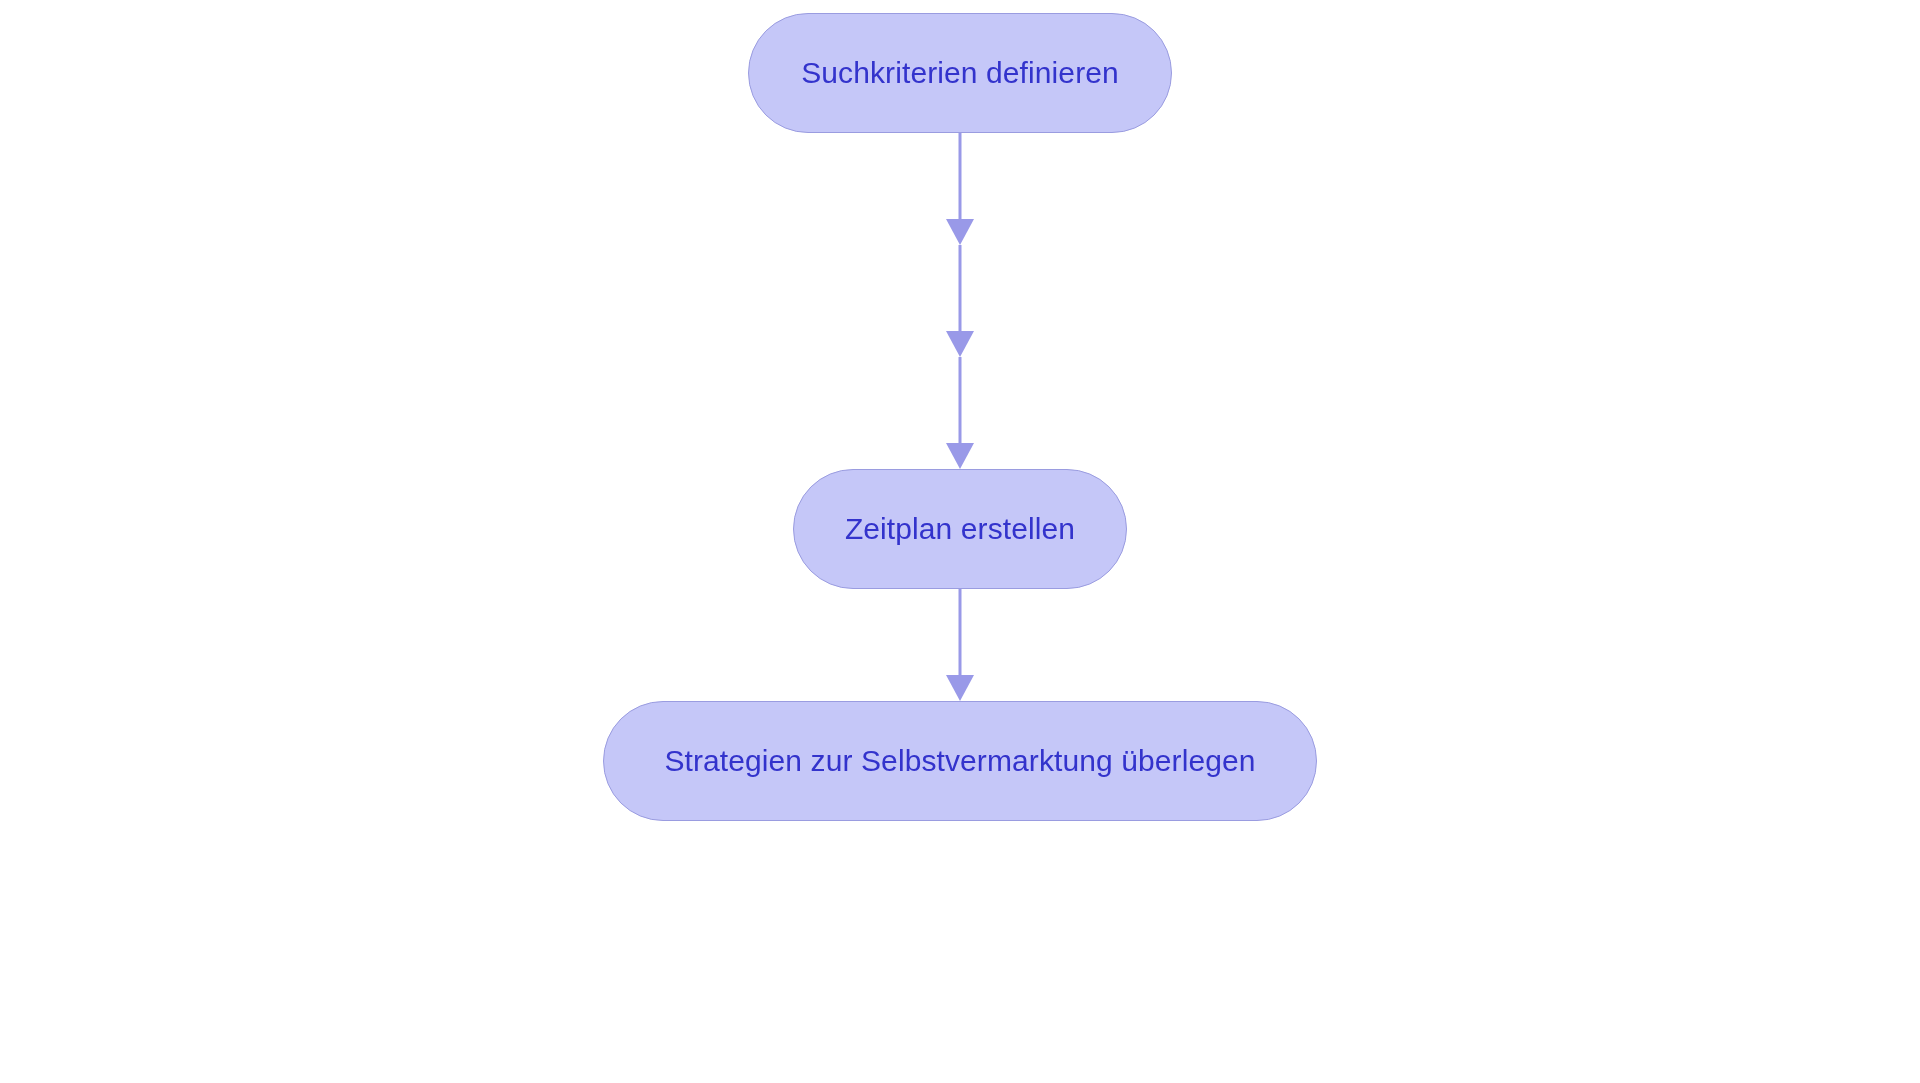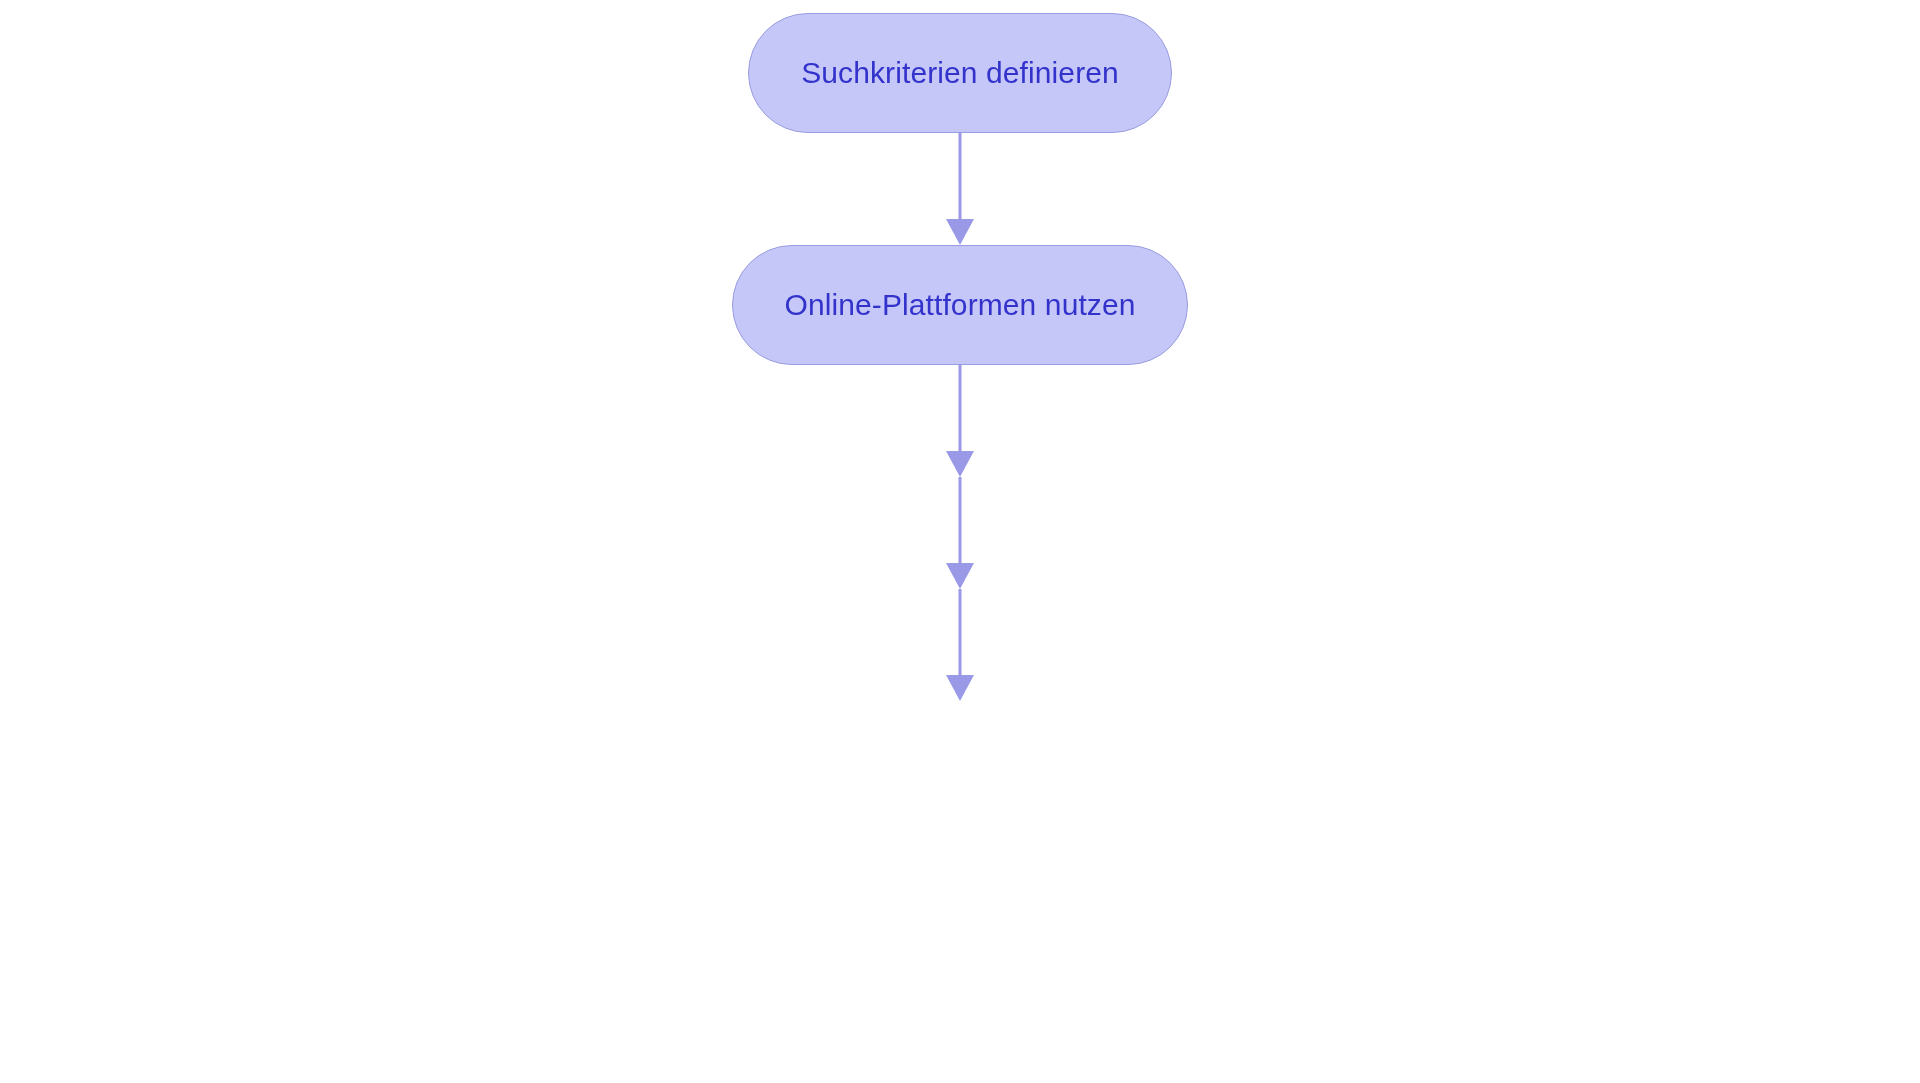--- a/index.html
+++ b/index.html
@@ -94,35 +94,38 @@
 
   <div class="node w1">
     <span class="node-label">Suchkriterien definieren</span>
   </div>
 
   <div class="connector">
     <div class="conn-line"></div>
     <div class="conn-arrowhead"></div>
   </div>
 
-  <div class="node w2">
-    <span class="node-label">Online-Plattformen nutzen</span>
-  </div>
 
   <div class="connector">
     <div class="conn-line"></div>
     <div class="conn-arrowhead"></div>
   </div>
 
 
   <div class="connector">
     <div class="conn-line"></div>
     <div class="conn-arrowhead"></div>
   </div>
 
+  <div class="node w4">
+    <span class="node-label">Zeitplan erstellen</span>
+  </div>
 
   <div class="connector">
     <div class="conn-line"></div>
     <div class="conn-arrowhead"></div>
   </div>
 
+  <div class="node w5">
+    <span class="node-label">Strategien zur Selbstvermarktung überlegen</span>
+  </div>
 
 </div>
 
 </body></html>

